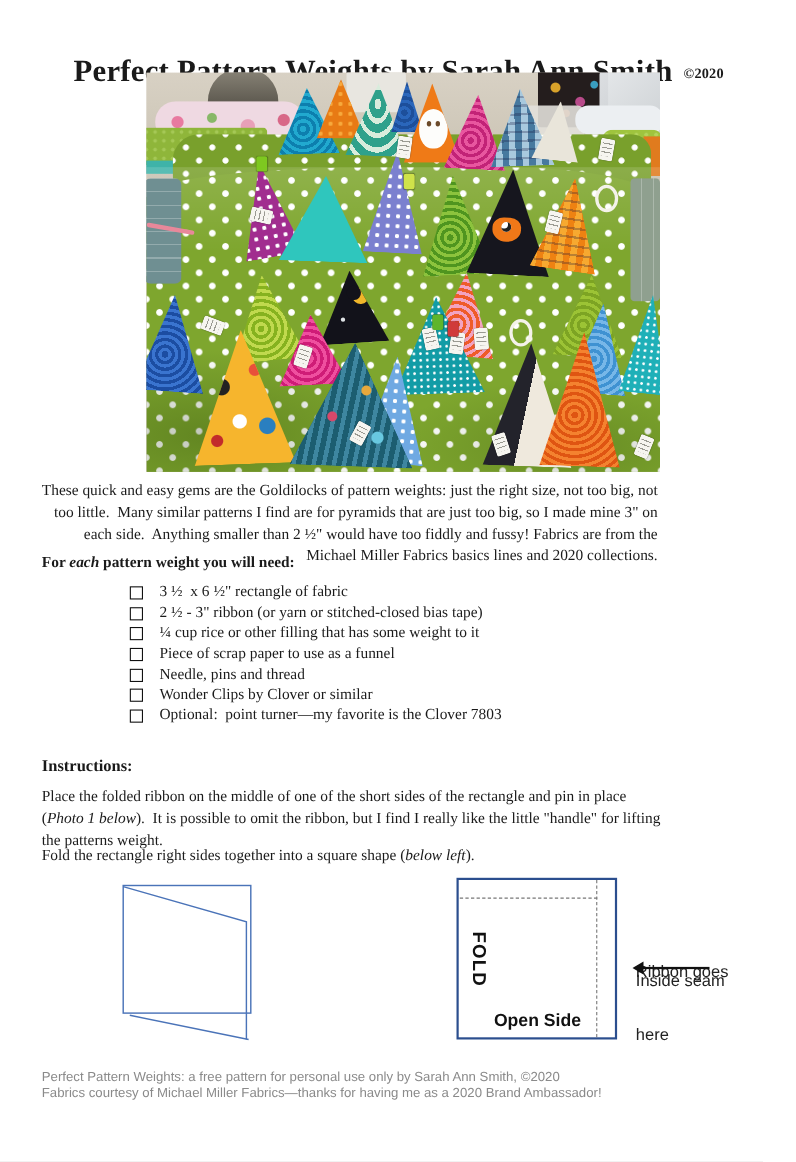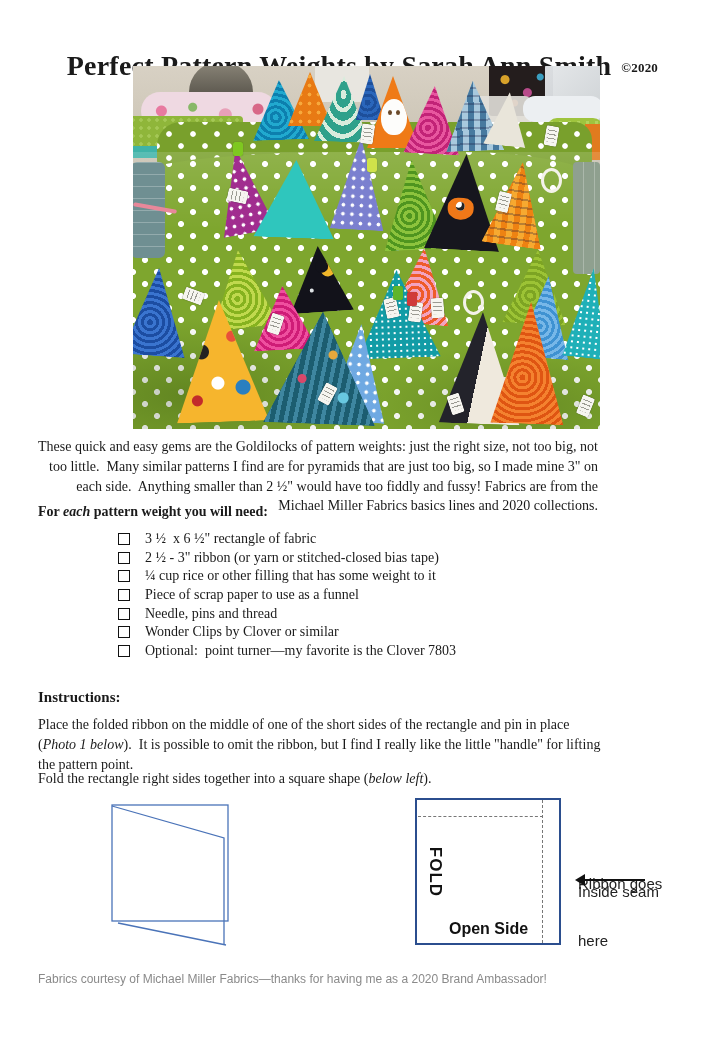--- a/index.html
+++ b/index.html
@@ -234,21 +234,21 @@
     <div class="check-row"><span class="checkbox"></span><span>Needle, pins and thread</span></div>
     <div class="check-row"><span class="checkbox"></span><span>Wonder Clips by Clover or similar</span></div>
     <div class="check-row"><span class="checkbox"></span><span>Optional:  point turner—my favorite is the Clover 7803</span></div>
   </div>
 
   <div class="instructions-heading">Instructions:</div>
 
   <div class="p1-block">
     <div>Place the folded ribbon on the middle of one of the short sides of the rectangle and pin in place</div>
     <div><span>(</span><span class="em">Photo 1 below</span><span>).  It is possible to omit the ribbon, but I find I really like the little "handle" for lifting</span></div>
-    <div>the pattern point.</div>
+    <div>the patterns weight.</div>
   </div>
 
   <div class="p2-line"><span>Fold the rectangle right sides together into a square shape (</span><span class="em">below left</span><span>).</span></div>
 
   <svg class="diagram-left" viewBox="0 0 140 162" xmlns="http://www.w3.org/2000/svg">
     <rect x="14" y="12" width="116" height="116" fill="none" stroke="#4a73b8" stroke-width="1.3"></rect>
     <polyline points="14,13 126,45 126,152" fill="none" stroke="#4a73b8" stroke-width="1.3"></polyline>
     <polyline points="20,130 128,152" fill="none" stroke="#4a73b8" stroke-width="1.3"></polyline>
   </svg>
 
@@ -262,16 +262,17 @@
   <div class="ribbon-note">
     <div>Ribbon goes</div>
     <div>here</div>
   </div>
   <div class="arrow">
       <div class="arrow-head"></div>
     </div>
   <div class="inside-seam">Inside seam</div>
 
   <div class="footer">
+    <div>Perfect Pattern Weights: a free pattern for personal use only by Sarah Ann Smith, ©2020</div>
     <div>Fabrics courtesy of Michael Miller Fabrics—thanks for having me as a 2020 Brand Ambassador!</div>
   </div>
 
 </div>
 
 </body></html>

